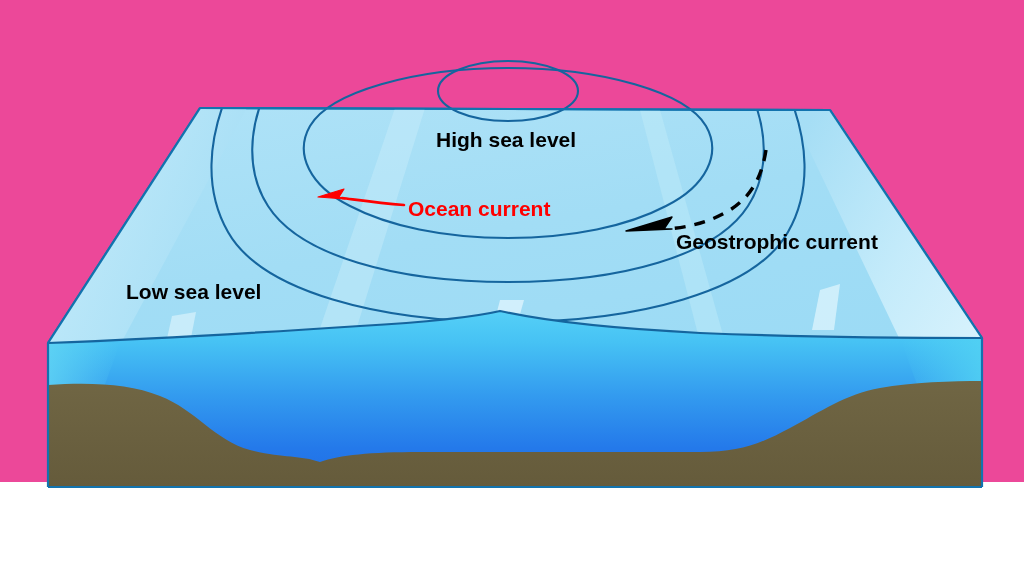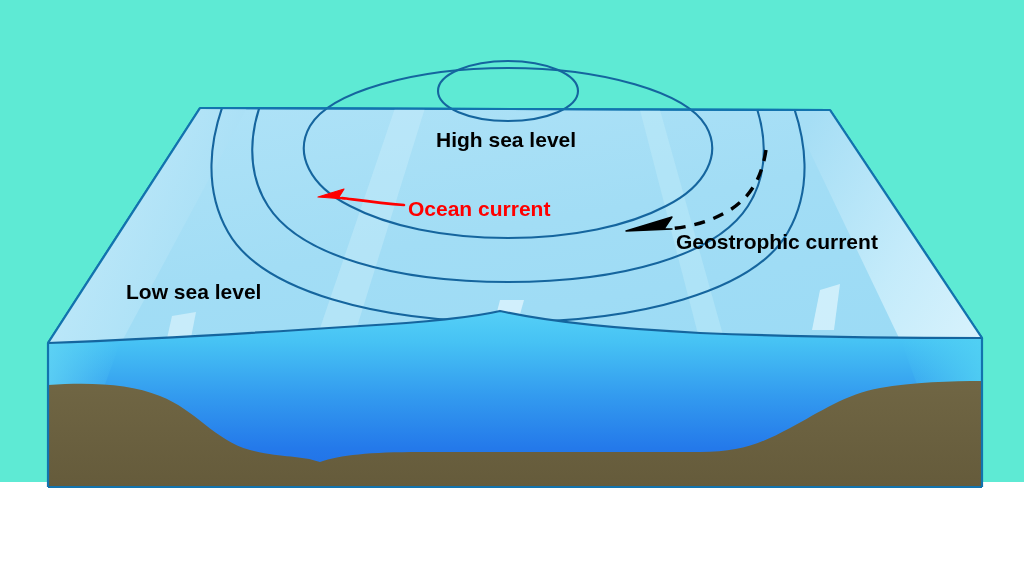--- a/index.html
+++ b/index.html
@@ -10,21 +10,21 @@
   body {
     width: 1024px;
     height: 577px;
     overflow: hidden;
     font-family: "Liberation Sans", sans-serif;
   }
   #diagram-root {
     position: relative;
     width: 1024px;
     height: 482px;
-    background: #5eead4;
+    background: #ec4899;
   }
   svg#scene {
     display: block;
     width: 1024px;
     height: 577px;
   }
   .diagram-label {
     font-family: "Liberation Sans", sans-serif;
     font-weight: bold;
     font-size: 21px;

